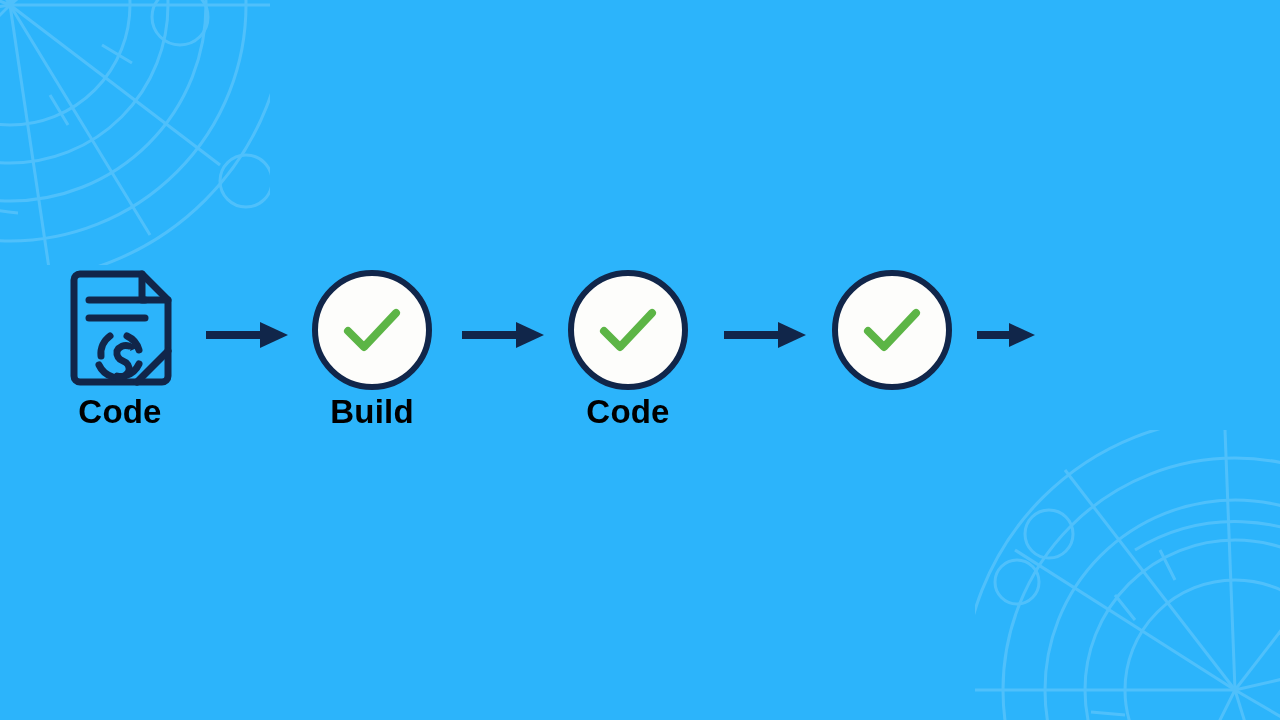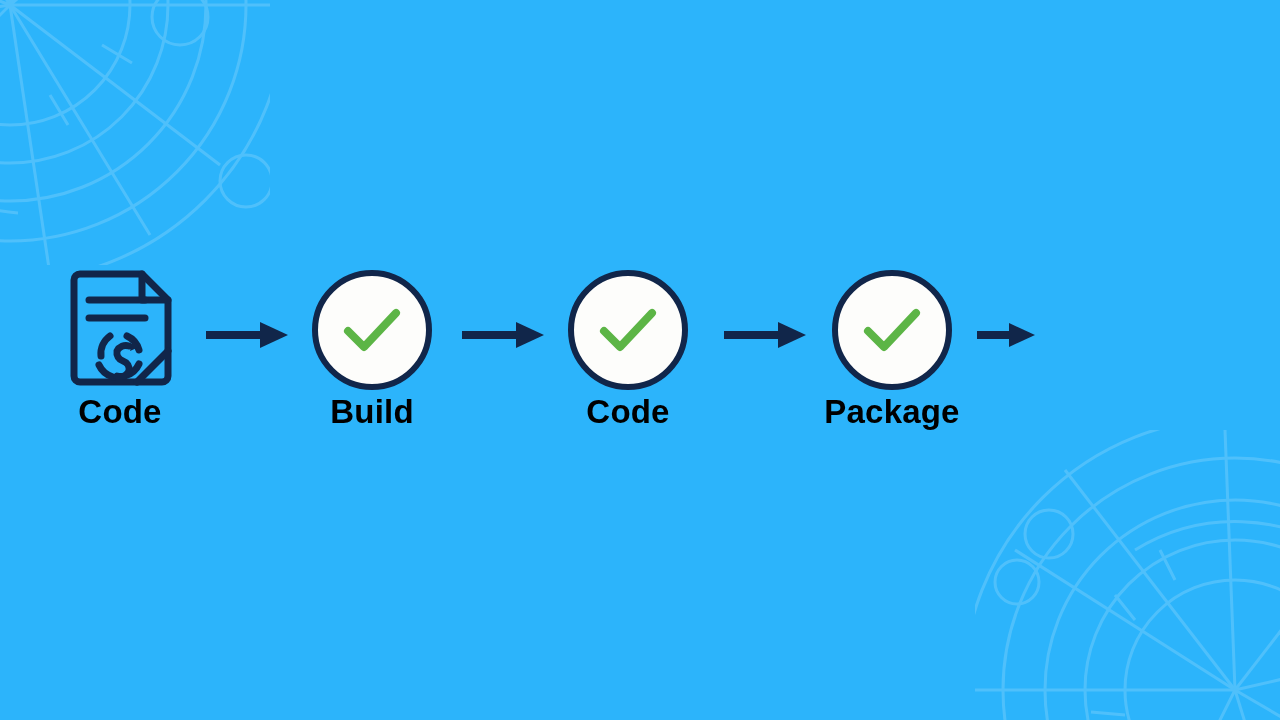--- a/index.html
+++ b/index.html
@@ -214,21 +214,20 @@
     </svg>
 
     <div class="node" style="left:832px; top:265px; width:120px;">
       <div class="node-art">
         <div class="circle-step">
           <svg width="62" height="50" viewBox="0 0 62 50">
             <path d="M7 26 L23 42 L55 8" fill="none" stroke="#5cb546" stroke-width="8" stroke-linecap="round" stroke-linejoin="round"></path>
           </svg>
         </div>
       </div>
-      <div class="node-label">Package</div>
     </div>
 
     <svg class="arrow" style="left:975px;" width="62" height="30" viewBox="0 0 62 30">
       <line x1="2" y1="15" x2="36" y2="15" stroke="#11264a" stroke-width="8" stroke-linecap="butt"></line>
       <path d="M34 3 L60 15 L34 27 Z" fill="#11264a"></path>
     </svg>
 
 
   </div>
 </div>

